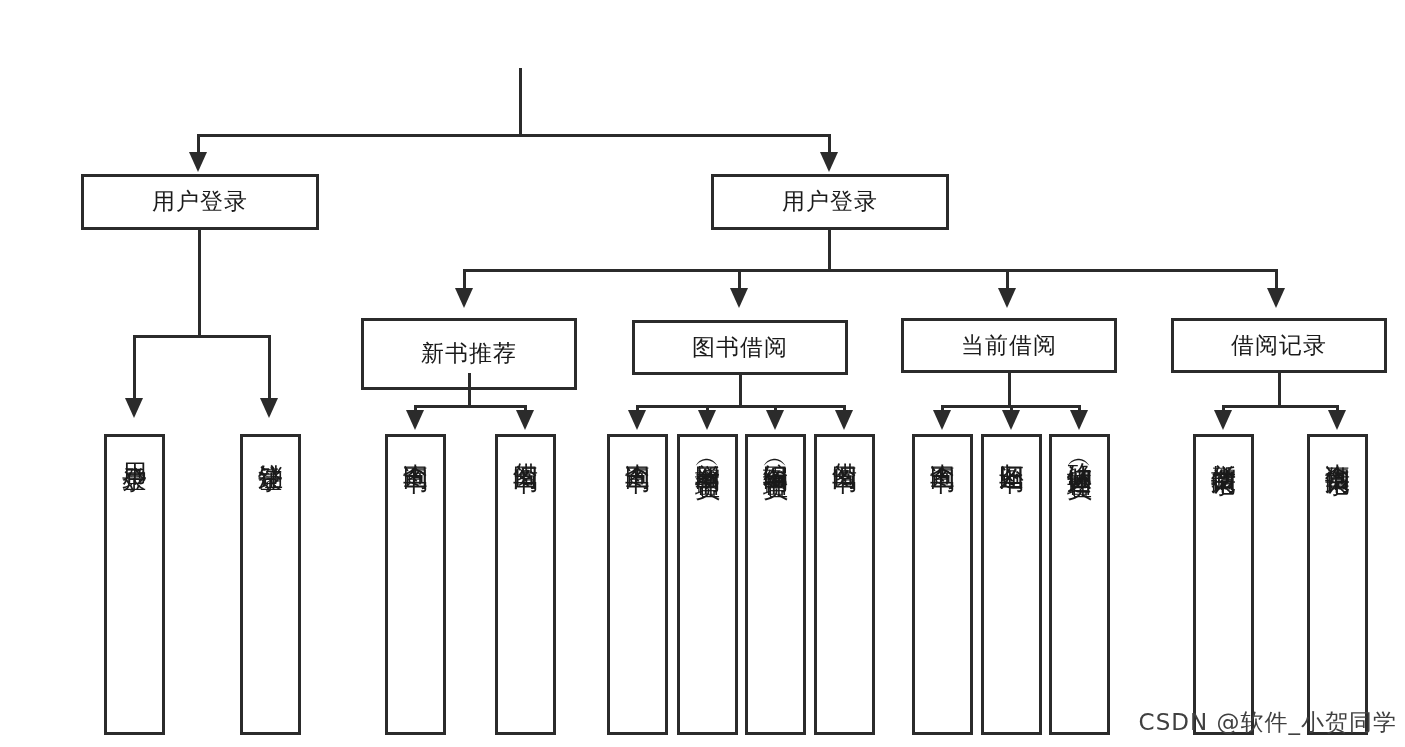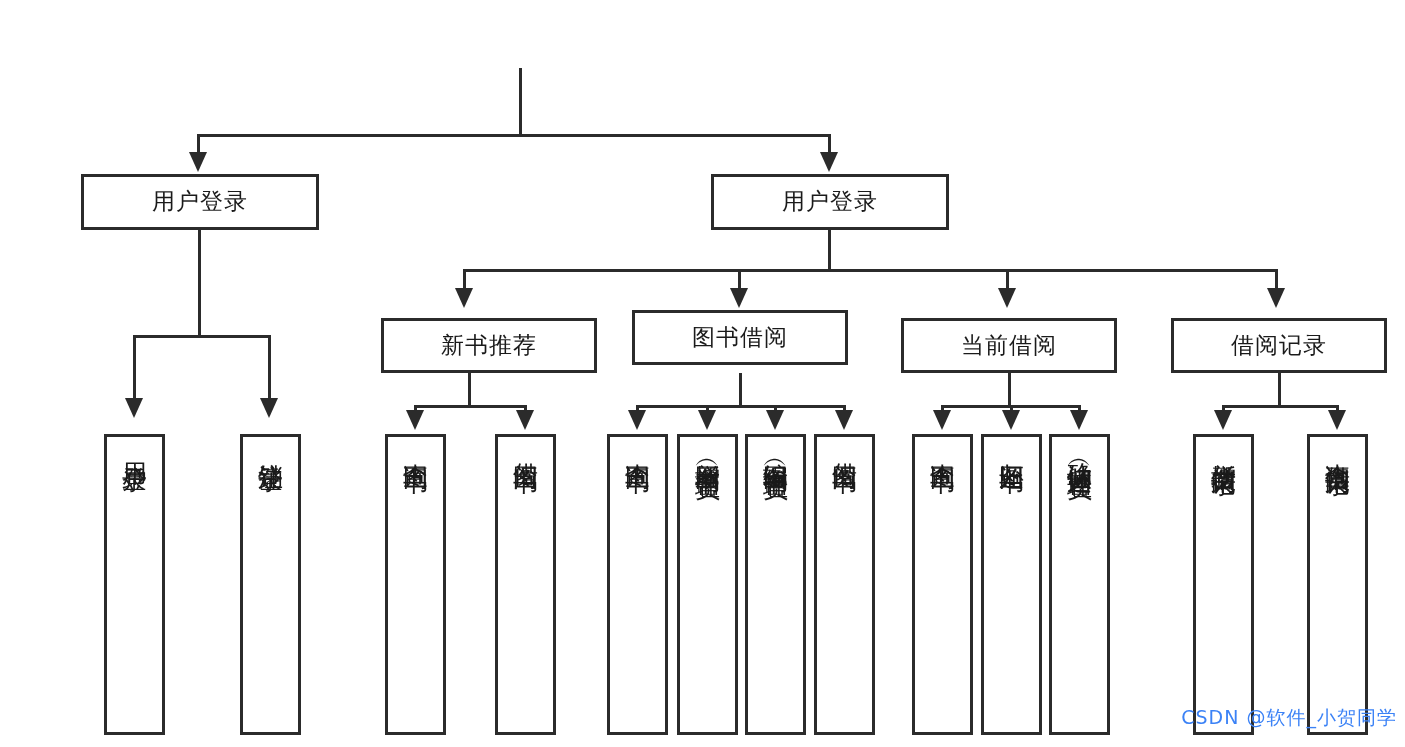--- a/index.html
+++ b/index.html
@@ -64,23 +64,23 @@
     width: 0;
     height: 0;
     border-left: 9px solid transparent;
     border-right: 9px solid transparent;
     border-top: 20px solid #2b2b2b;
   }
   
   #watermark {
     position: absolute;
     right: 8px;
-    bottom: 16px;
-    font-size: 19px;
-    color: #3b82f6;
+    bottom: 9px;
+    font-size: 23px;
+    color: #404040;
     letter-spacing: 1px;
     white-space: nowrap;
     pointer-events: none;
   }
 </style>
 </head>
 <body>
 
 <div id="canvas">
 
@@ -110,24 +110,24 @@
   <div class="conn hline" style="left:463px; top:269px; width:815px; height:3px;"></div>
   <div class="conn vline" style="left:463px; top:269px; width:3px; height:24px;"></div>
   <div class="arrow" style="left:455px; top:288px;"></div>
   <div class="conn vline" style="left:738px; top:269px; width:3px; height:24px;"></div>
   <div class="arrow" style="left:730px; top:288px;"></div>
   <div class="conn vline" style="left:1006px; top:269px; width:3px; height:24px;"></div>
   <div class="arrow" style="left:998px; top:288px;"></div>
   <div class="conn vline" style="left:1275px; top:269px; width:3px; height:24px;"></div>
   <div class="arrow" style="left:1267px; top:288px;"></div>
 
-  <div class="node horiz" style="left:361px; top:318px; width:216px; height:55px;margin-left:20px;">
+  <div class="node horiz" style="left:361px; top:318px; width:216px; height:72px;">
     <span>新书推荐</span>
   </div>
-  <div class="node horiz" style="left:632px; top:310px; width:216px; height:55px;">
+  <div class="node horiz" style="left:632px; top:320px; width:216px; height:55px;">
     <span>图书借阅</span>
   </div>
   <div class="node horiz" style="left:1171px; top:318px; width:216px; height:55px;">
     <span>借阅记录</span>
   </div>
   <div class="node horiz" style="left:901px; top:318px; width:216px; height:55px;">
     <span>当前借阅</span>
   </div>
 
   <div class="conn vline" style="left:468px; top:373px; width:3px; height:35px;"></div>

